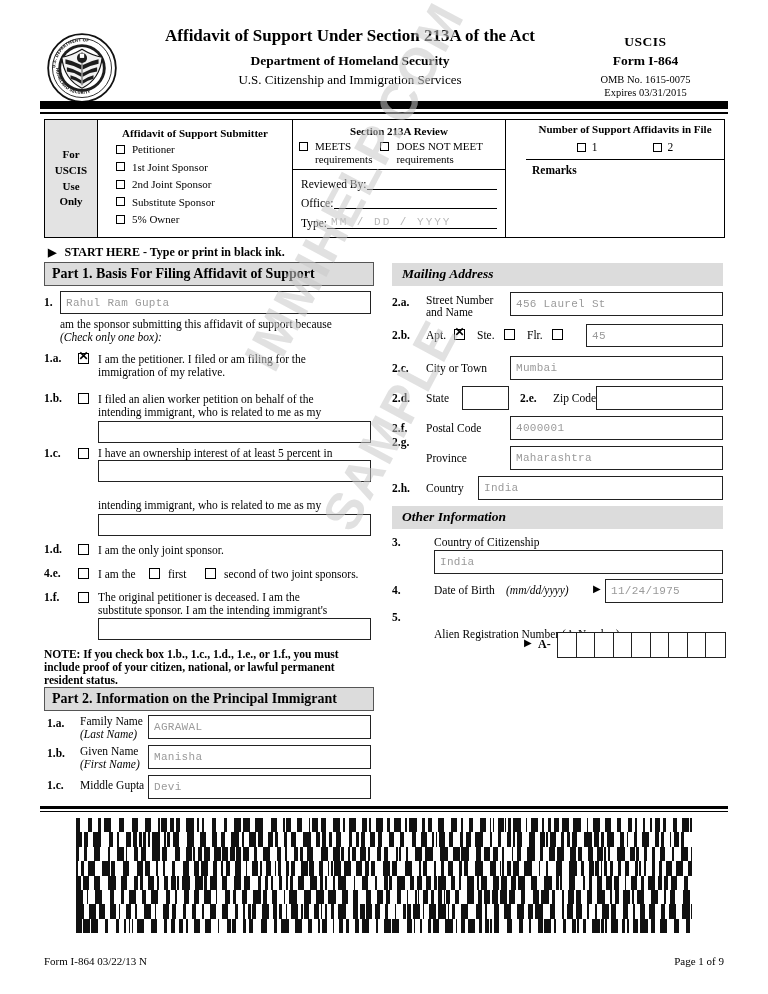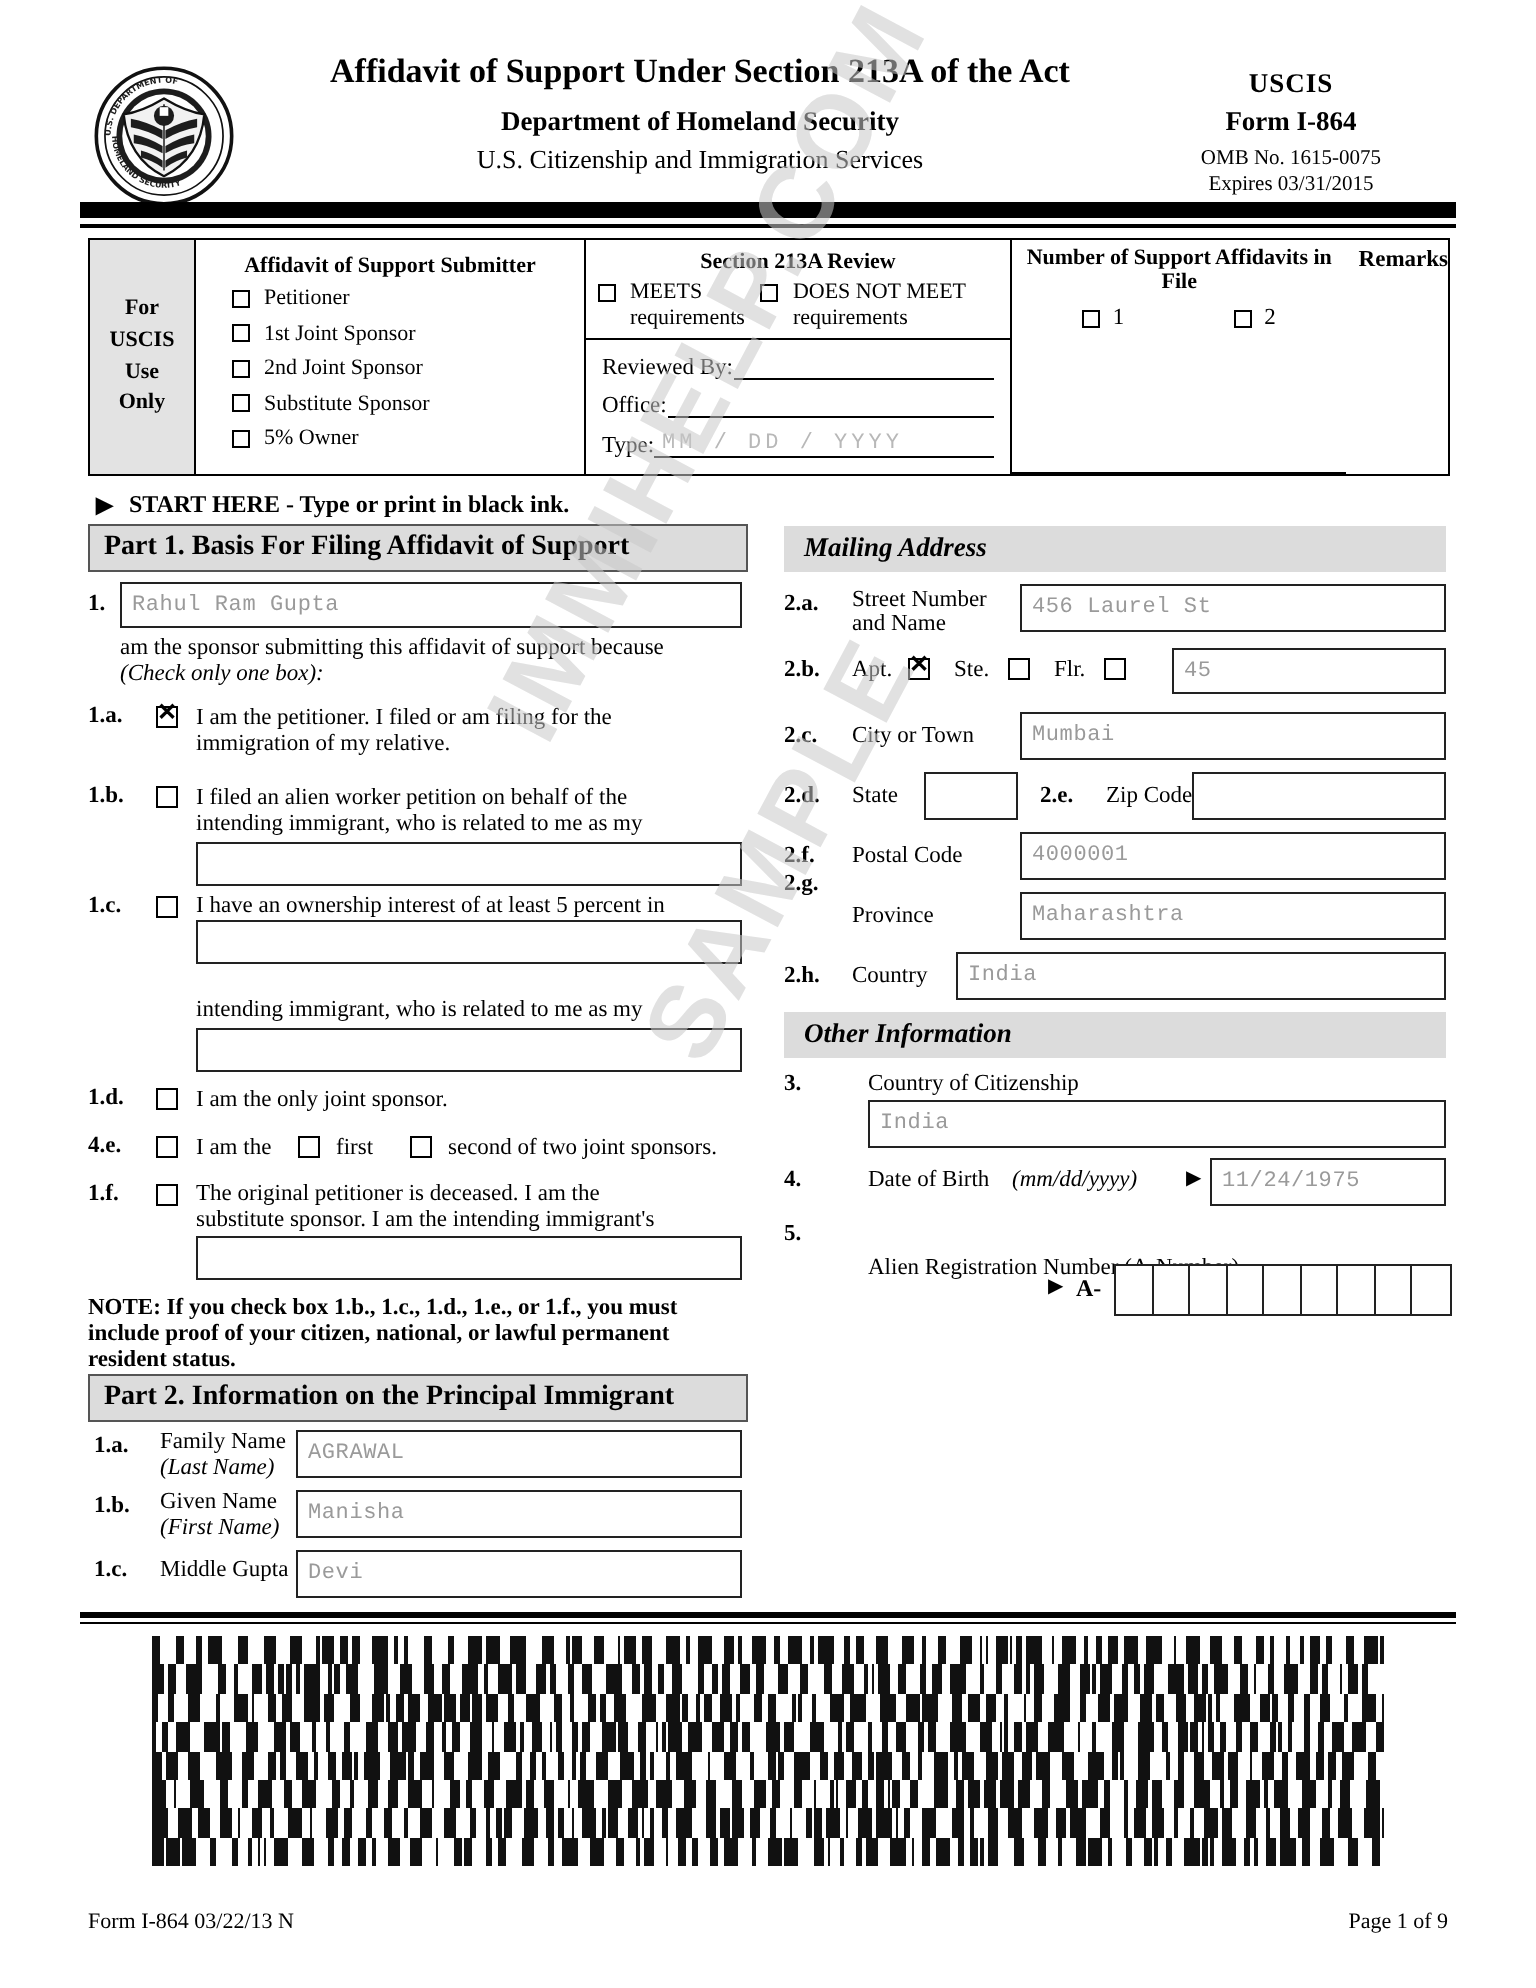--- a/index.html
+++ b/index.html
@@ -47,21 +47,21 @@
   .thinbar  { position:absolute; left:40px; top:112px; width:688px; height:1.5px; background:#000; }
 
   
   .uscisbox { position:absolute; left:44px; top:119px; width:681px; height:119px;
               border:1.6px solid #000; display:flex; }
   .ub-left { width:53px; background:#e3e3e3; border-right:1.4px solid #000;
              display:flex; align-items:center; justify-content:center; }
   .ub-left-inner { text-align:center; font-size:11px; font-weight:bold; line-height:1.45; }
   .ub-c1 { width:195px; border-right:1.4px solid #000; padding:4px 0 0 0; }
   .ub-c2 { width:213px; border-right:1.4px solid #000; display:flex; flex-direction:column; }
-  .ub-c3 { flex:1; display:flex; flex-direction:row; }
+  .ub-c3 { flex:1; display:flex; flex-direction:column;margin-left:20px; }
   .ub-head { text-align:center; font-size:11px; font-weight:bold; padding:3px 2px 3px; }
   .ub-list { padding:1px 0 0 18px; }
   .ub-li { font-size:11px; margin-bottom:5.5px; display:flex; align-items:center; }
   .cb { display:inline-block; width:9px; height:9px; border:1.4px solid #000;
         margin-right:7px; flex:none; background:#fff; position:relative; }
 
   .ub-rev-top { border-bottom:1.4px solid #000; padding:2px 6px 4px; }
   .rev-row { display:flex; font-size:11px; gap:8px; }
   .rev-cell { display:flex; align-items:center; line-height:1.15; }
   .rev-cell .cb { margin-top:1px; }

